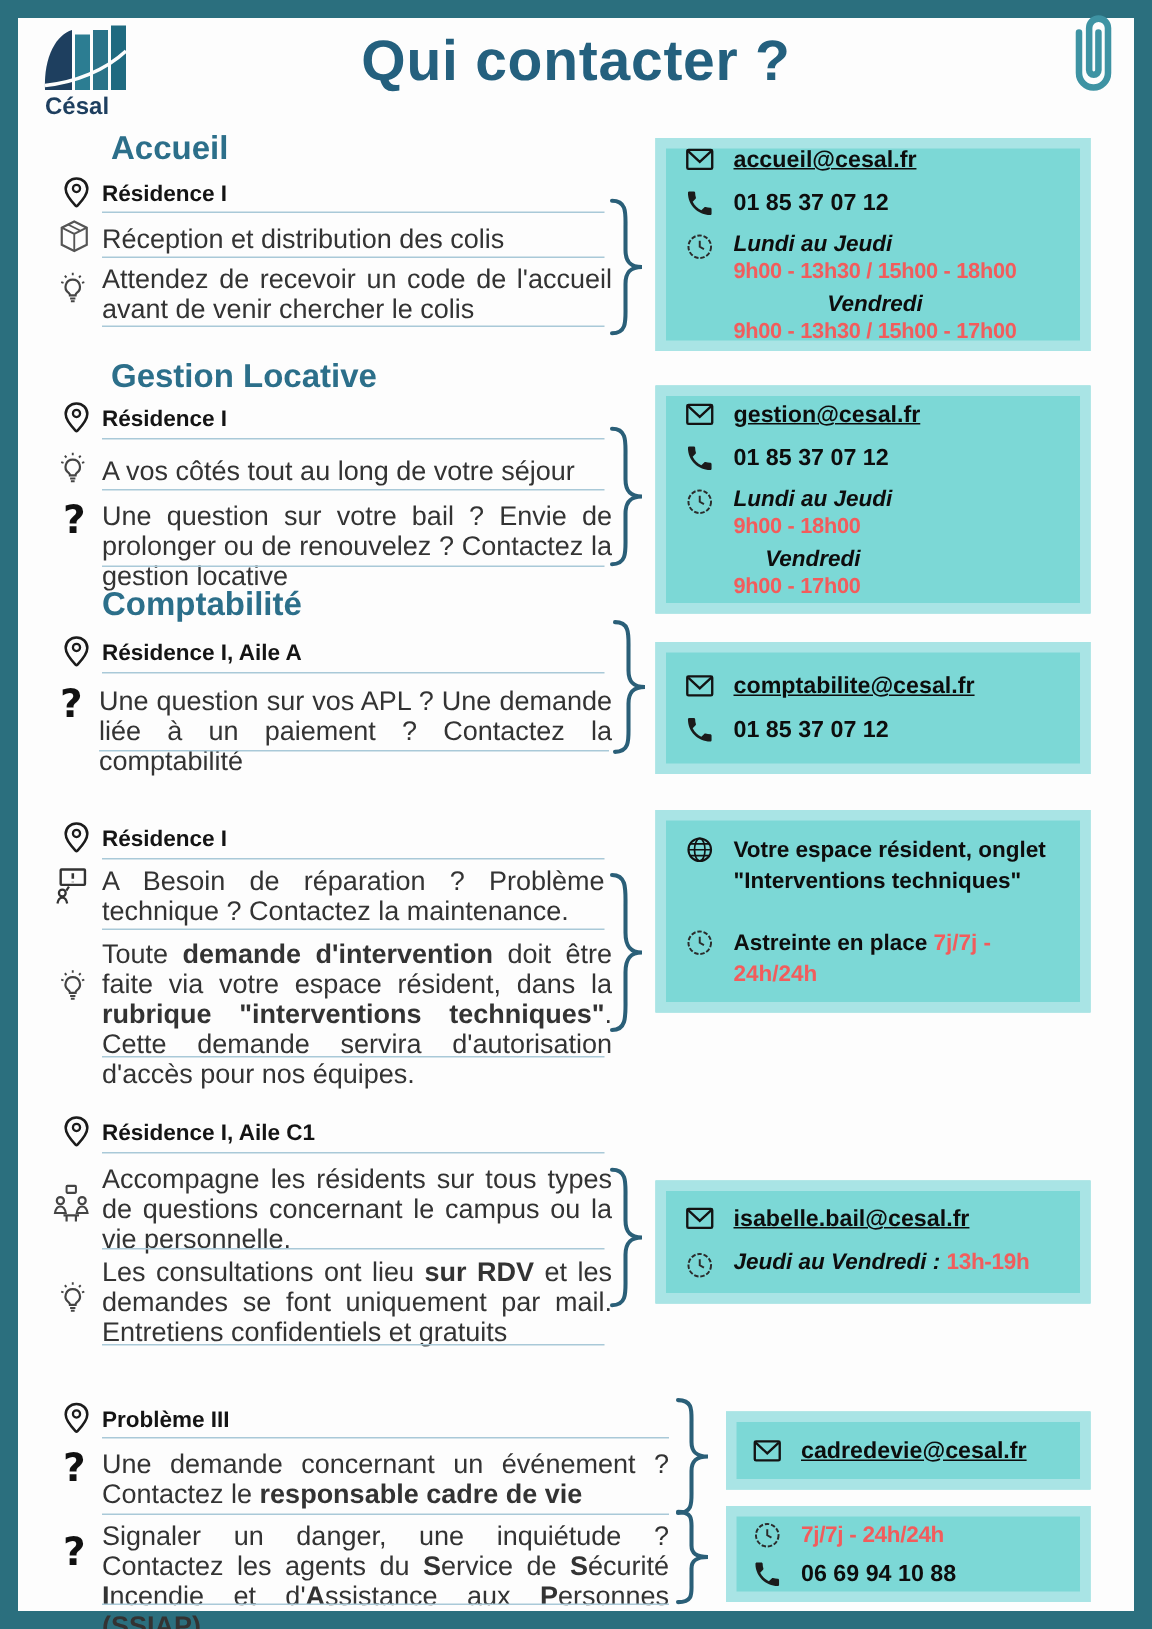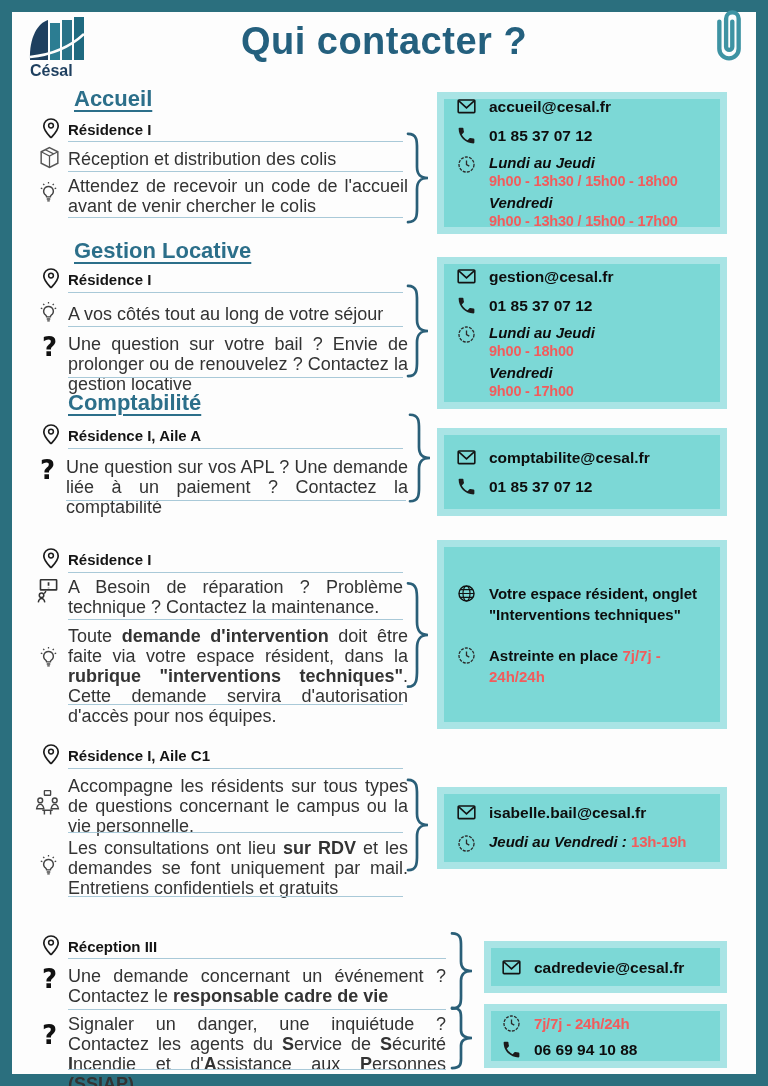--- a/index.html
+++ b/index.html
@@ -1,33 +1,33 @@
 <!DOCTYPE html>
 <html><head>
 <meta charset="utf-8">
 <style>
   html,body{margin:0;padding:0;background:#e8e8e8;}
   .canvas{position:relative;width:768px;height:1086px;background:#2b6f7e;font-family:"Liberation Sans",sans-serif;overflow:hidden;}
   .page{position:absolute;left:12px;top:12px;width:744px;height:1062px;background:#fdfdfd;}
   .title{position:absolute;left:0;top:20px;width:768px;text-align:center;font-size:38px;font-weight:bold;color:#24607e;letter-spacing:.5px;}
-  .sec{position:absolute;margin:0;font-size:22px;font-weight:bold;color:#2c6f8a;text-decoration:underline;text-decoration-thickness:2px;text-underline-offset:4px;}
+  .sec{position:absolute;margin:0;font-size:22px;font-weight:bold;color:#2c6f8a;text-decoration-thickness:2px;text-underline-offset:4px;}
   .loc{position:absolute;font-size:15px;font-weight:bold;color:#141414;}
   .txt{position:absolute;font-size:18px;line-height:20px;color:#333;text-align:justify;}
   .sep{position:absolute;height:1px;background:#a9c9d8;}
   .rowicon{position:absolute;}
   .qmark{position:absolute;font-size:26px;font-weight:bold;color:#111;font-family:"DejaVu Sans",sans-serif;line-height:26px;}
   .brace{position:absolute;}
   .box{position:absolute;background:#7cd8d6;border:7px solid #a9e4e5;box-sizing:border-box;display:flex;flex-direction:column;justify-content:center;padding:8px 12px;gap:8px;}
   .brow{display:flex;align-items:flex-start;gap:12px;}
   .bic{width:21px;height:21px;flex:0 0 auto;}
-  .email{font-size:15.5px;font-weight:bold;color:#0d0d0d;line-height:21px;}
+  .email{font-size:15.5px;font-weight:bold;color:#0d0d0d;text-decoration:underline;line-height:21px;}
   .phone{font-size:15.5px;font-weight:bold;color:#0d0d0d;line-height:21px;}
   .slabel{font-size:15px;font-weight:bold;font-style:italic;color:#0d0d0d;line-height:18px;}
   .stimes{font-size:14.5px;font-weight:bold;color:#f25c5c;line-height:18px;letter-spacing:-.2px;}
-  .mt{margin-top:4px;}
+  .mt{margin-top:4px;text-align:center;}
   .bold15{font-size:15px;font-weight:bold;color:#0d0d0d;line-height:21px;}
   .b{font-weight:bold;}
   .red{color:#f25c5c;}
   .logo-text{font-size:16px;font-weight:bold;fill:#1e3f5f;}
 </style>
 </head>
 <body>
 
 <svg width="0" height="0" style="position:absolute" aria-hidden="true">
   <defs>
@@ -221,21 +221,21 @@
   <div class="txt" style="left:68px;top:577px;width:335px">A Besoin de réparation ? Problème technique ? Contactez la maintenance.</div>
   <div class="sep" style="left:68px;top:619px;width:335px"></div>
   <svg class="rowicon" style="left:36px;top:645px" width="25" height="25">
       <use href="#i-bulb"></use>
     </svg>
   <div class="txt" style="left:68px;top:626px;width:340px"><span>Toute </span><span class="b">demande d'intervention</span><span> doit être faite via votre espace résident, dans la </span><span class="b">rubrique "interventions techniques"</span><span>. Cette demande servira d'autorisation d'accès pour nos équipes.</span></div>
   <div class="sep" style="left:68px;top:704px;width:335px"></div>
   <svg class="brace" style="left:405px;top:580px" width="26" height="110" viewBox="0 0 26 100" preserveAspectRatio="none">
       <use href="#i-brace"></use>
     </svg>
-  <div class="box" style="left:437px;top:540px;width:290px;height:189px;gap:20px">
+  <div class="box" style="left:437px;top:540px;width:290px;height:135px;gap:20px">
     <div class="brow">
       <svg class="bic">
           <use href="#i-globe"></use>
         </svg>
       <span class="bold15">Votre espace résident, onglet "Interventions techniques"</span>
     </div>
     <div class="brow">
       <svg class="bic">
           <use href="#i-clock"></use>
         </svg>
@@ -272,21 +272,21 @@
       <svg class="bic">
           <use href="#i-clock"></use>
         </svg>
       <span><span class="slabel">Jeudi au Vendredi : </span><span class="stimes" style="font-size:15px">13h-19h</span></span>
     </div>
   </div>
 
   <svg class="rowicon" style="left:39px;top:934px" width="24" height="24">
       <use href="#i-pin"></use>
     </svg>
-  <div class="loc" style="left:68px;top:938px">Réception III</div>
+  <div class="loc" style="left:68px;top:938px">Problème III</div>
   <div class="sep" style="left:68px;top:958px;width:378px"></div>
   <div class="qmark" style="left:42px;top:966px">?</div>
   <div class="txt" style="left:68px;top:966px;width:378px"><span>Une demande concernant un événement ? Contactez le </span><span class="b">responsable cadre de vie</span></div>
   <div class="sep" style="left:68px;top:1009px;width:378px"></div>
   <div class="qmark" style="left:42px;top:1022px">?</div>
   <div class="txt" style="left:68px;top:1014px;width:378px"><span>Signaler un danger, une inquiétude ? Contactez les agents du </span><span class="b">S</span><span>ervice de </span><span class="b">S</span><span>écurité </span><span class="b">I</span><span>ncendie et d'</span><span class="b">A</span><span>ssistance aux </span><span class="b">P</span><span>ersonnes </span><span class="b">(SSIAP)</span></div>
   <div class="sep" style="left:68px;top:1069px;width:378px"></div>
   <svg class="brace" style="left:449px;top:931px" width="26" height="80" viewBox="0 0 26 100" preserveAspectRatio="none">
       <use href="#i-brace"></use>
     </svg>

